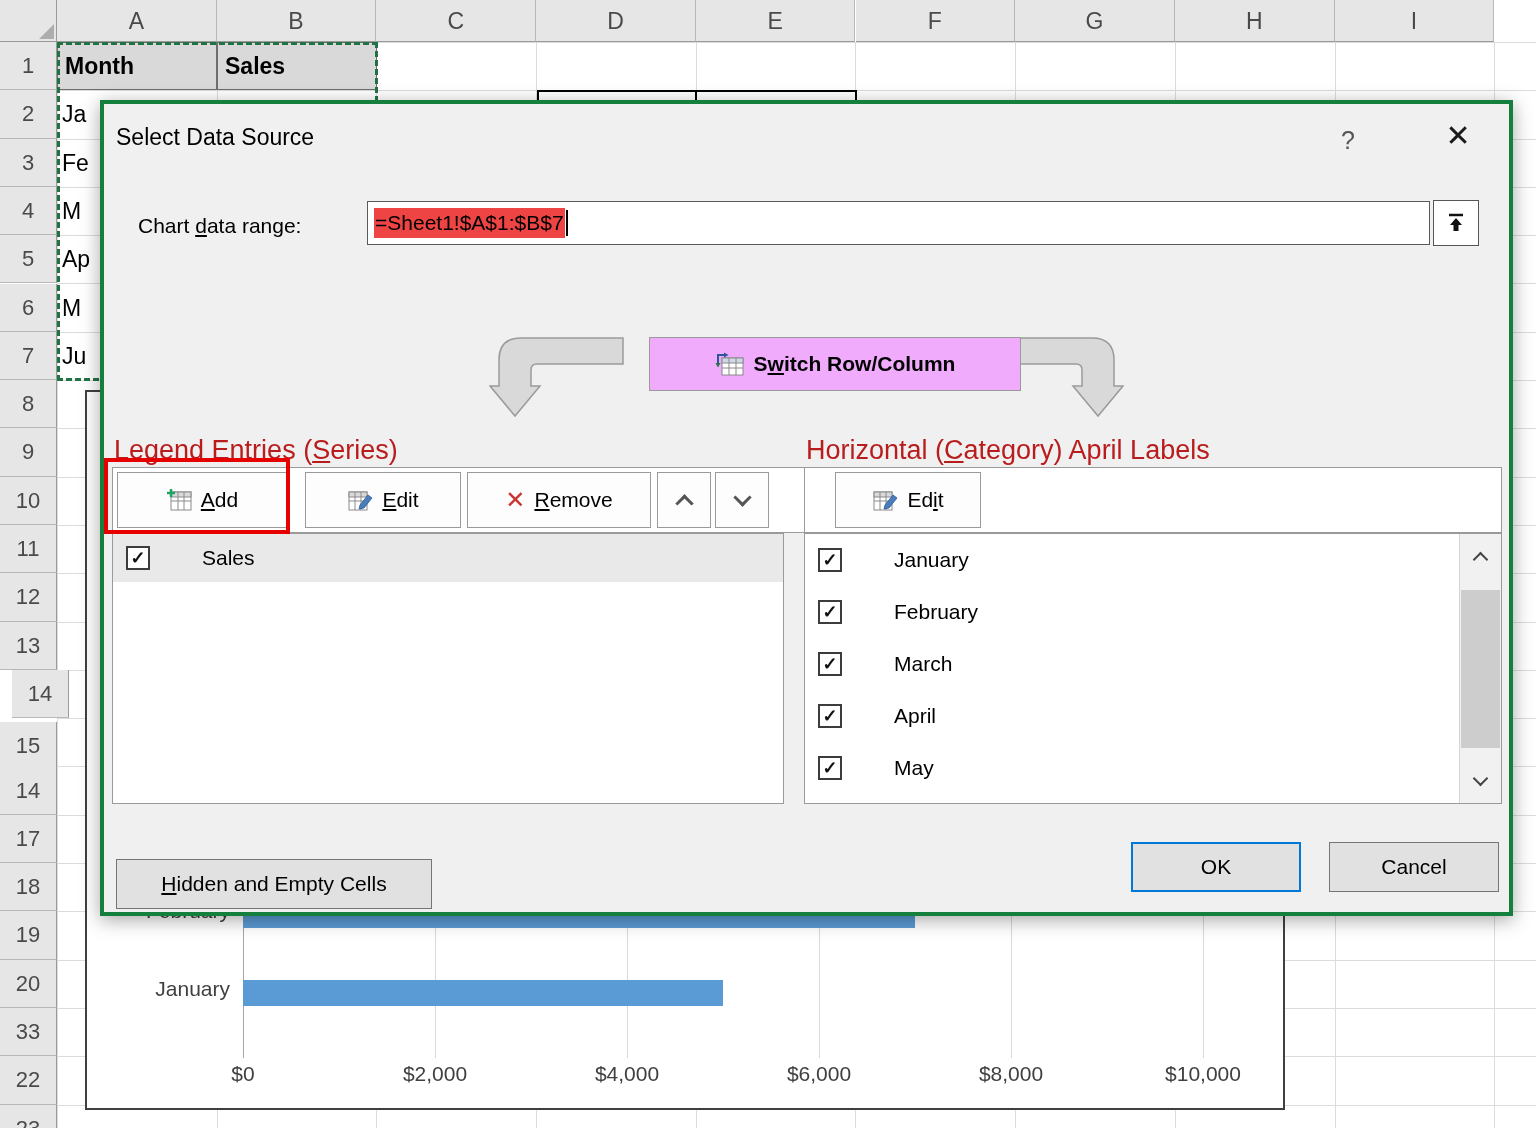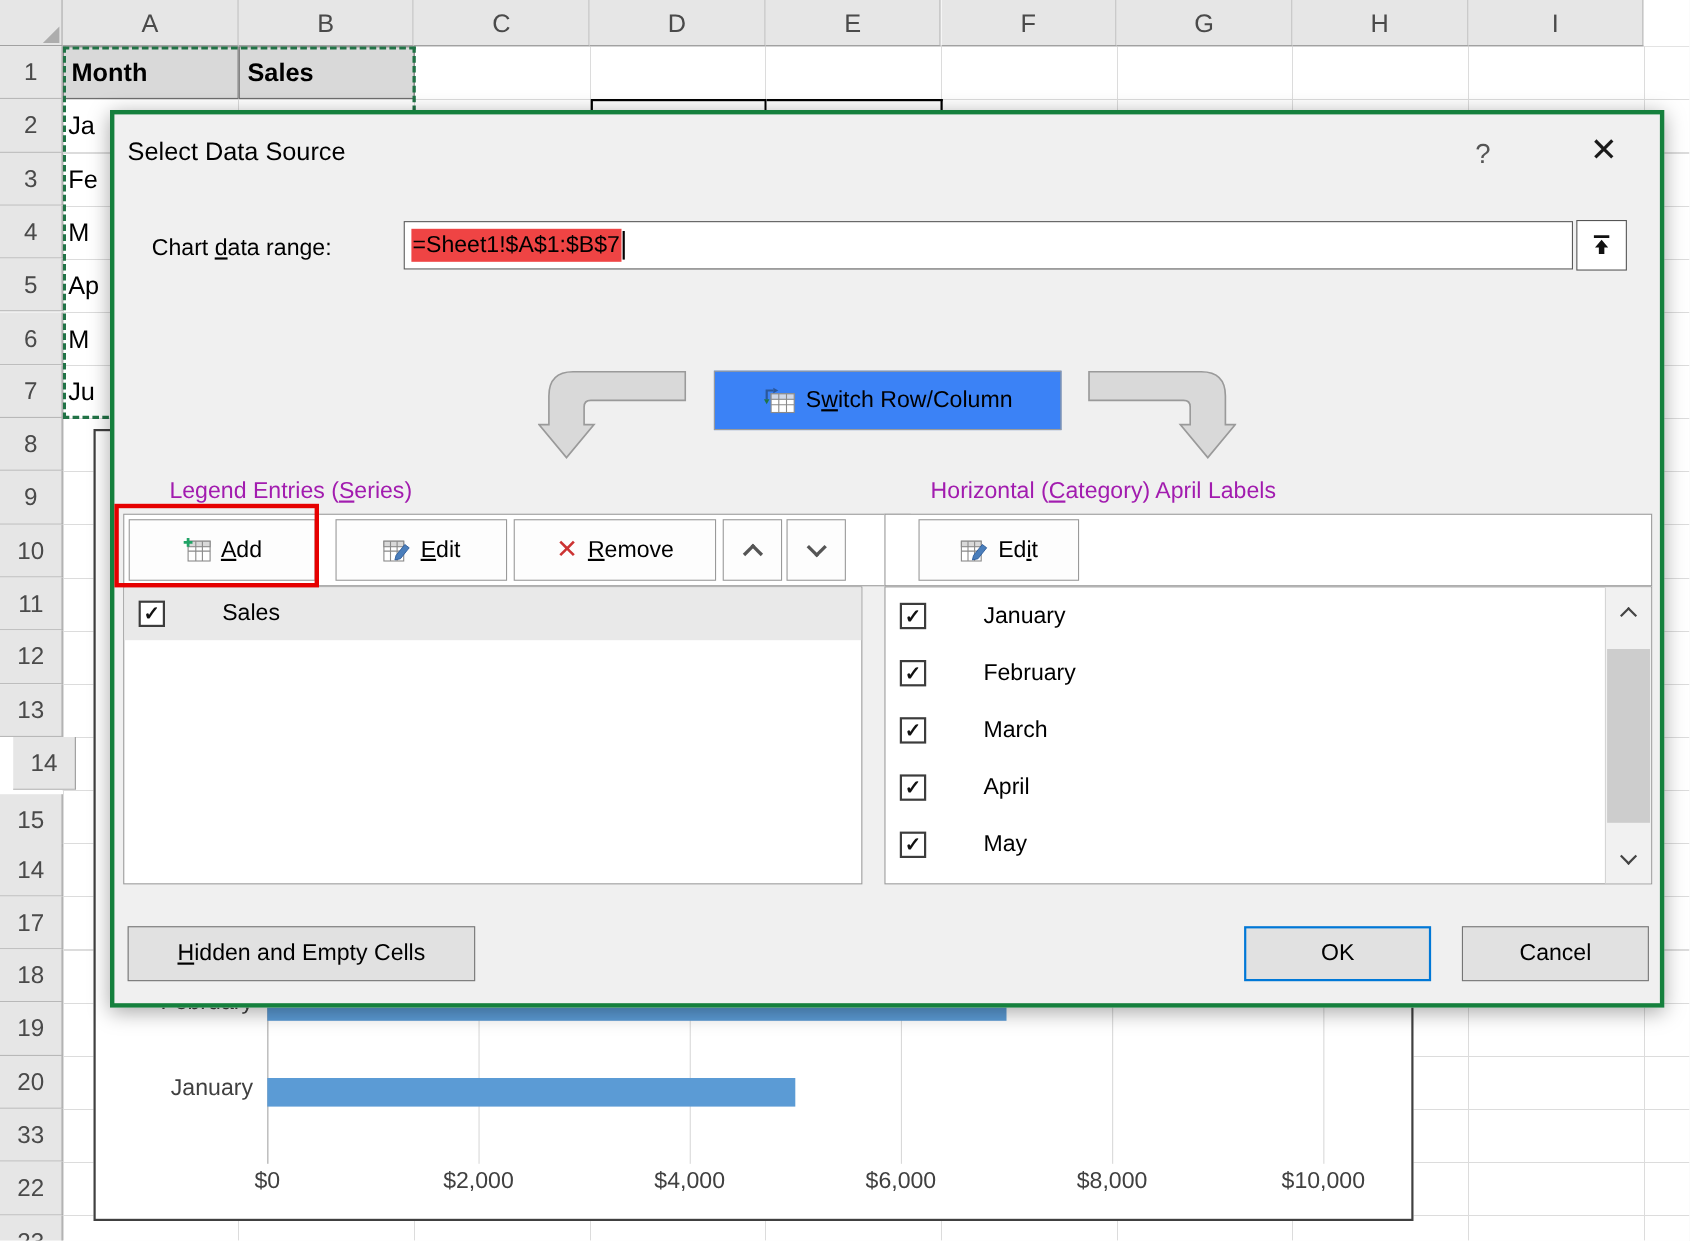--- a/index.html
+++ b/index.html
@@ -57,24 +57,24 @@
             border:1px solid #5a5a5a; display:flex; align-items:center; padding-left:6px; font-size:21px; }
   .rinput .selected { background:#ef4444; padding:3px 1px; }
   .caret { width:2px; height:26px; background:#000; margin-left:1px; }
   .collapse-btn { position:absolute; left:1329px; top:96px; width:46px; height:46px; background:#fff;
             border:1px solid #555; display:flex; align-items:center; justify-content:center; }
 
   .flow-arrow { position:absolute; width:135px; height:84px; }
   .flow-arrow.left  { left:385px; top:230px; }
   .flow-arrow.right { left:885px; top:230px; transform:scaleX(-1); }
 
-  .switch-btn { position:absolute; left:545px; top:233px; width:316px; height:54px; background:#3b82f6;
-            border:1px solid #9a9a9a; display:flex; align-items:center; justify-content:center; gap:9px; font-size:21px; }
-
-  .sect-title { position:absolute; top:331px; font-size:21px; color:#a21caf;margin-left:40px; }
+  .switch-btn { position:absolute; left:545px; top:233px; width:372px; height:54px; background:#f0abfc;
+            border:1px solid #9a9a9a; display:flex; align-items:center; justify-content:center; gap:9px; font-size:21px;font-weight:bold; }
+
+  .sect-title { position:absolute; top:331px; font-size:27px; color:#b91c1c; }
   .legend-title { left:10px; }
   .axis-title { left:702px; }
 
   .toolbar { position:absolute; top:363px; height:66px; background:#fff; border:1px solid #9a9a9a; }
   .legend-toolbar { left:8px; width:716px; }
   .axis-toolbar { left:700px; width:698px; }
   .tbtn { position:absolute; top:4px; height:56px; background:#fdfdfd; border:1px solid #9a9a9a;
           display:flex; align-items:center; justify-content:center; gap:9px; font-size:21px; color:#000; }
   .tbtn.add { left:4px; width:170px; }
   .tbtn.edit { left:192px; width:156px; }
@@ -97,21 +97,21 @@
   .cb { width:24px; height:24px; background:#fff; border:2px solid #3c3c3c; flex:0 0 auto;
         display:flex; align-items:center; justify-content:center; font-size:18px; font-weight:bold; color:#111; }
   .ltext { margin-left:52px; font-size:21px; color:#000; }
   .vscroll { position:absolute; right:0; top:0; width:42px; height:100%; background:#f1f1f1; border-left:1px solid #d5d5d5; }
   .sc-up, .sc-dn { position:absolute; left:0; width:100%; height:44px; display:flex; align-items:center; justify-content:center; }
   .sc-up { top:0; } .sc-dn { bottom:0; }
   .sc-thumb { position:absolute; left:1px; right:1px; top:56px; height:158px; background:#cdcdcd; }
 
   .fbtn { position:absolute; top:738px; height:50px; background:#e1e1e1; border:1px solid #757575;
           display:flex; align-items:center; justify-content:center; font-size:21px; color:#000; }
-  .hidden-btn { left:12px; width:316px; }
+  .hidden-btn { left:12px; width:316px;margin-top:17px; }
   .ok-btn { left:1027px; width:170px; border:2px solid var(--accent); }
   .cancel-btn { left:1225px; width:170px; }
 
   #red-annotation { position:absolute; left:104px; top:458px; width:186px; height:76px;
           border:4px solid var(--ann-red); z-index:70; pointer-events:none; }
 </style>
 </head>
 <body>
 
 <div id="screen">

